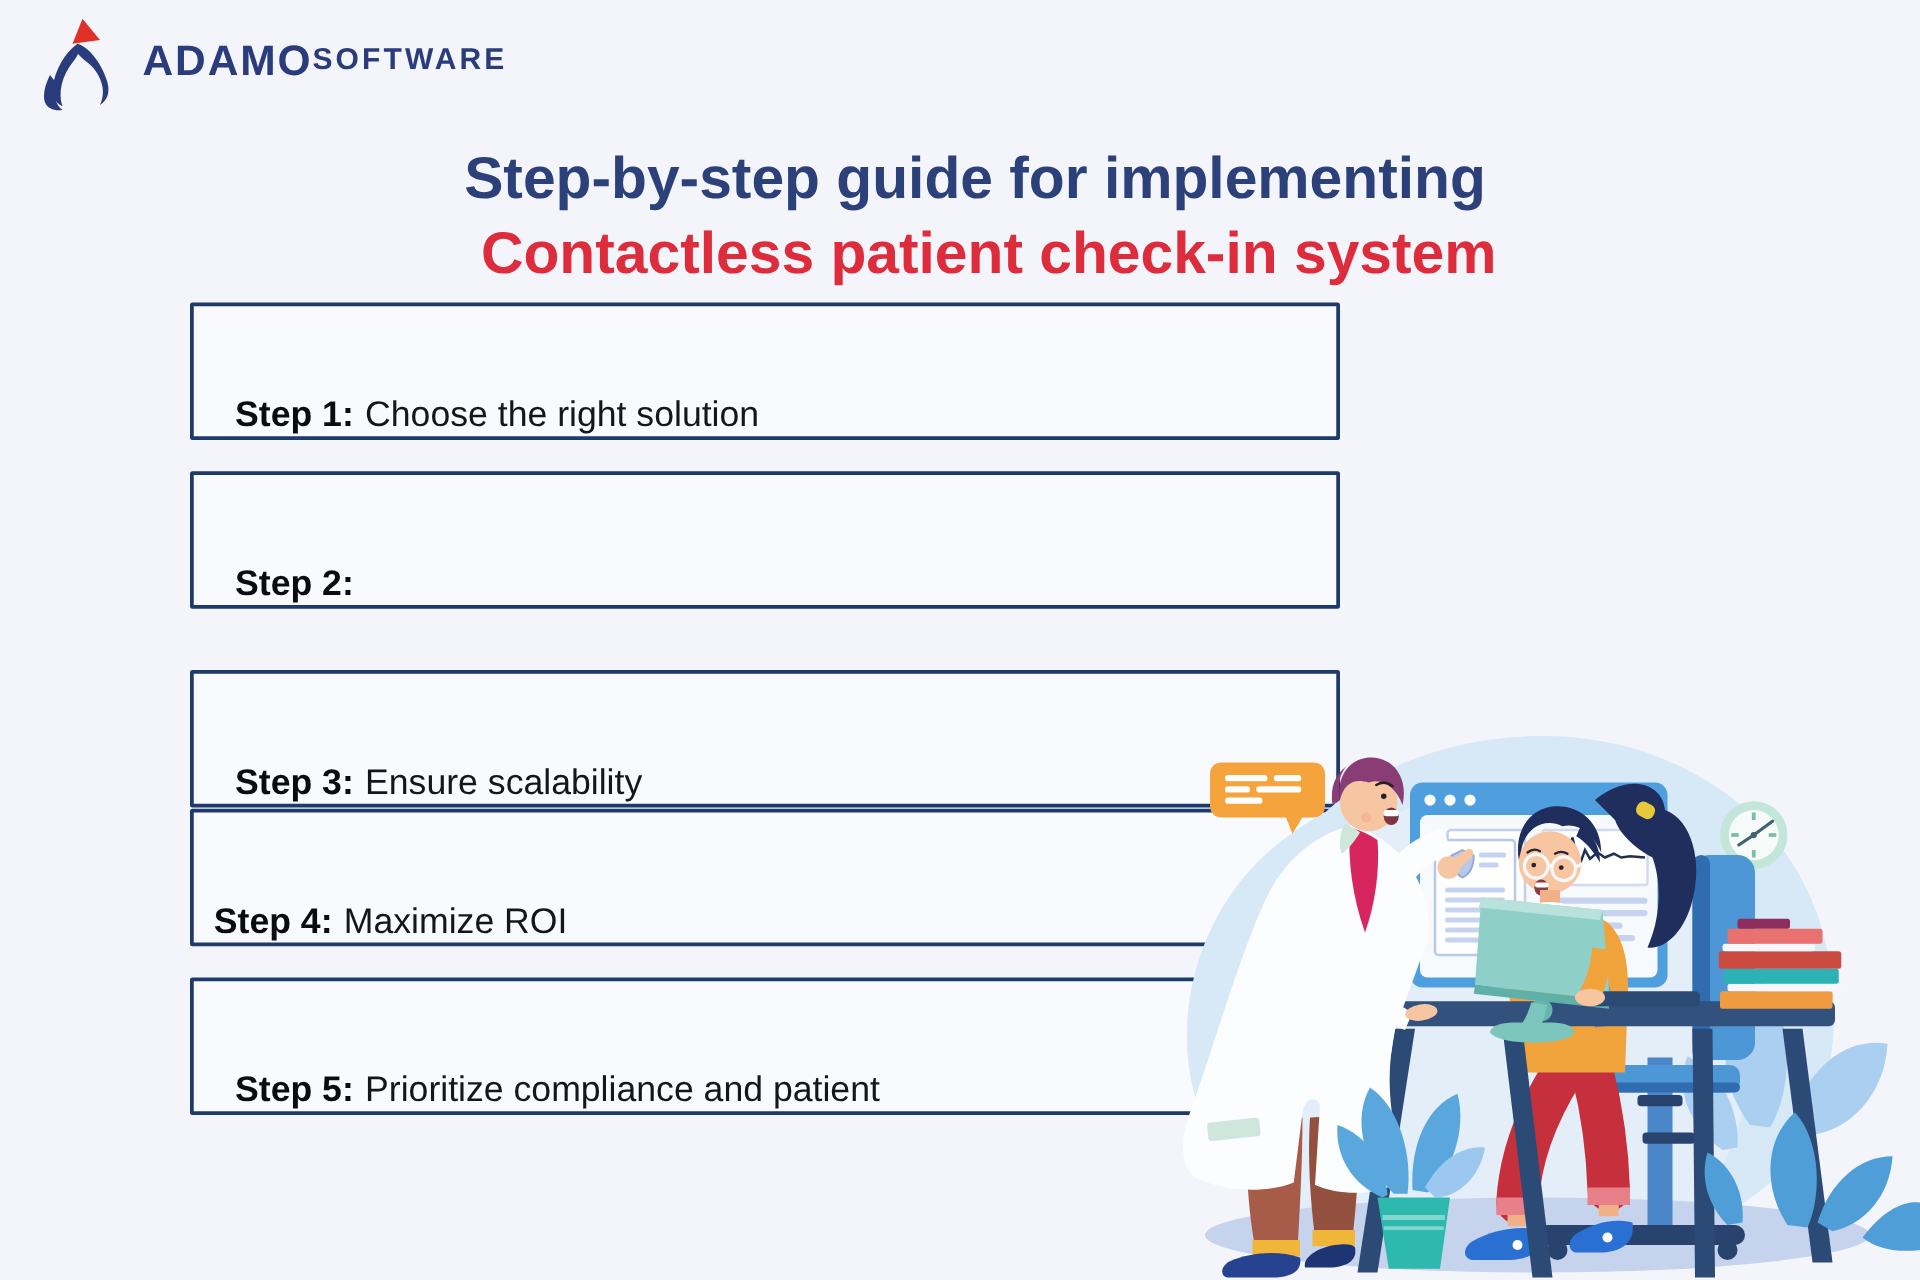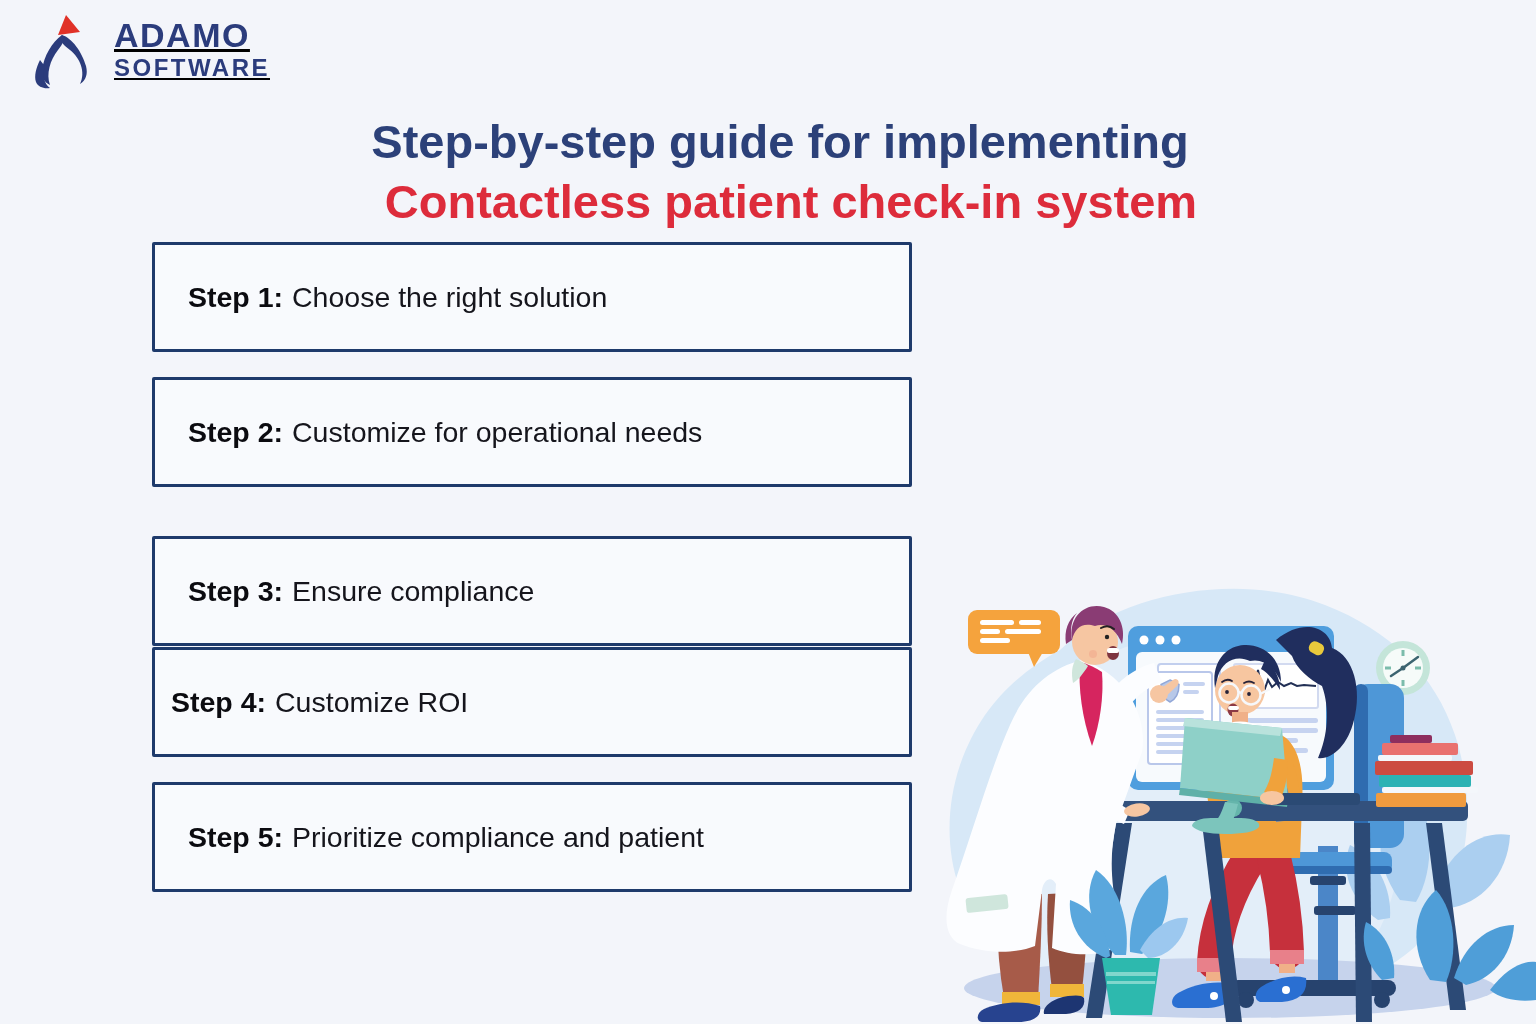--- a/index.html
+++ b/index.html
@@ -4,33 +4,33 @@
 <style>
   html,body{margin:0;padding:0;background:#e8ebf2;}
   .canvas{
     position:relative;width:1536px;height:1024px;overflow:hidden;
     background:#f3f5fa;
     font-family:"Liberation Sans", sans-serif;
   }
   
   .logo{position:absolute;left:28px;top:8px;display:flex;align-items:center;gap:14px;}
   .logo svg{display:block;}
-  .logo-text{display:flex;flex-direction:column;line-height:1;text-decoration:underline;}
+  .logo-text{display:flex;flex-direction:row;line-height:1;}
   .logo-name{font-size:34px;font-weight:800;letter-spacing:1.5px;color:#2b3c7c;}
   .logo-sub{font-size:24px;font-weight:800;letter-spacing:2.5px;color:#2b3c7c;margin-top:4px;}
   
   .title{position:absolute;left:0;top:100px;width:100%;text-align:center;margin:12px;line-height:1.28;}
   .title .t1{display:block;font-size:47px;font-weight:800;color:#2c4179;letter-spacing:0;}
   .title .t2{display:block;font-size:47px;font-weight:800;color:#dd2c3b;padding-left:22px;}
   
   .steps{position:absolute;left:0;top:0;width:100%;height:100%;z-index:1;}
   .step-box{
-    position:absolute;left:152px;width:760px;height:110px;
+    position:absolute;left:152px;width:920px;height:110px;
     background:#f8fafd;border:3px solid #1e3a6b;border-radius:2px;
-    display:flex;align-items:center;box-sizing:border-box;padding-left:33px;
+    display:flex;align-items:flex-end;box-sizing:border-box;padding-left:33px;
     font-size:28.5px;color:#15151c;
   }
   .step-box b{font-weight:700;color:#0b0b10;margin-right:9px;}
   .s1{top:242px;} .s2{top:377px;} .s3{top:536px;} .s4{top:647px;padding-left:16px;} .s5{top:782px;}
   
   .illustration{position:absolute;left:930px;top:560px;width:606px;height:464px;z-index:2;}
 </style>
 </head>
 <body>
 
@@ -54,29 +54,28 @@
     <span class="t2">Contactless patient check-in system</span>
   </h1>
 
   <div class="steps">
     <div class="step-box s1">
       <b>Step 1:</b>
       <span>Choose the right solution</span>
     </div>
     <div class="step-box s2">
       <b>Step 2:</b>
-      <span>Customize for operational needs</span>
     </div>
     <div class="step-box s3">
       <b>Step 3:</b>
-      <span>Ensure compliance</span>
+      <span>Ensure scalability</span>
     </div>
     <div class="step-box s4">
       <b>Step 4:</b>
-      <span>Customize ROI</span>
+      <span>Maximize ROI</span>
     </div>
     <div class="step-box s5">
       <b>Step 5:</b>
       <span>Prioritize compliance and patient</span>
     </div>
   </div>
 
   <svg class="illustration" viewBox="0 0 606 464" aria-hidden="true">
     <defs>
       <clipPath id="blobClip">

